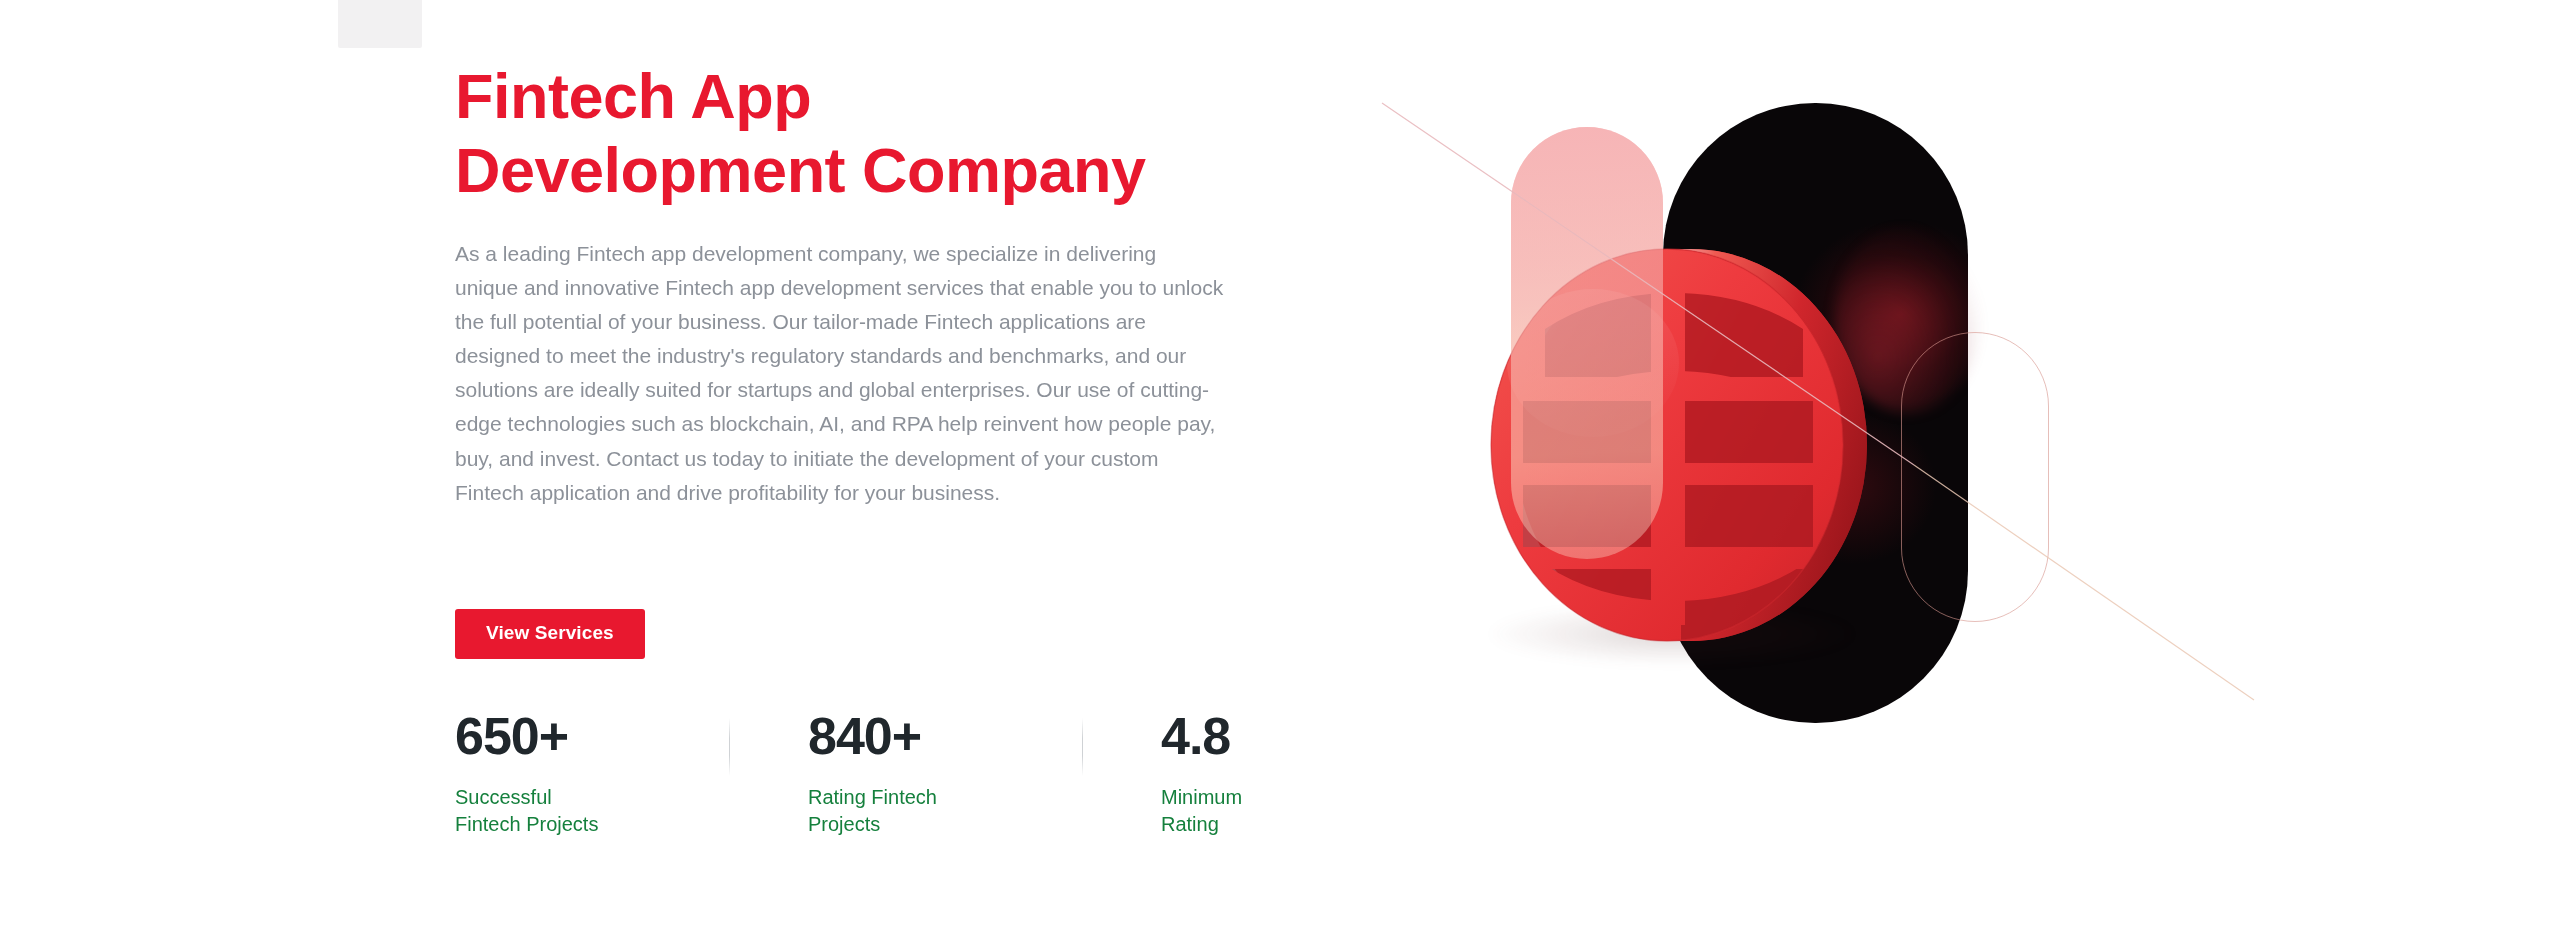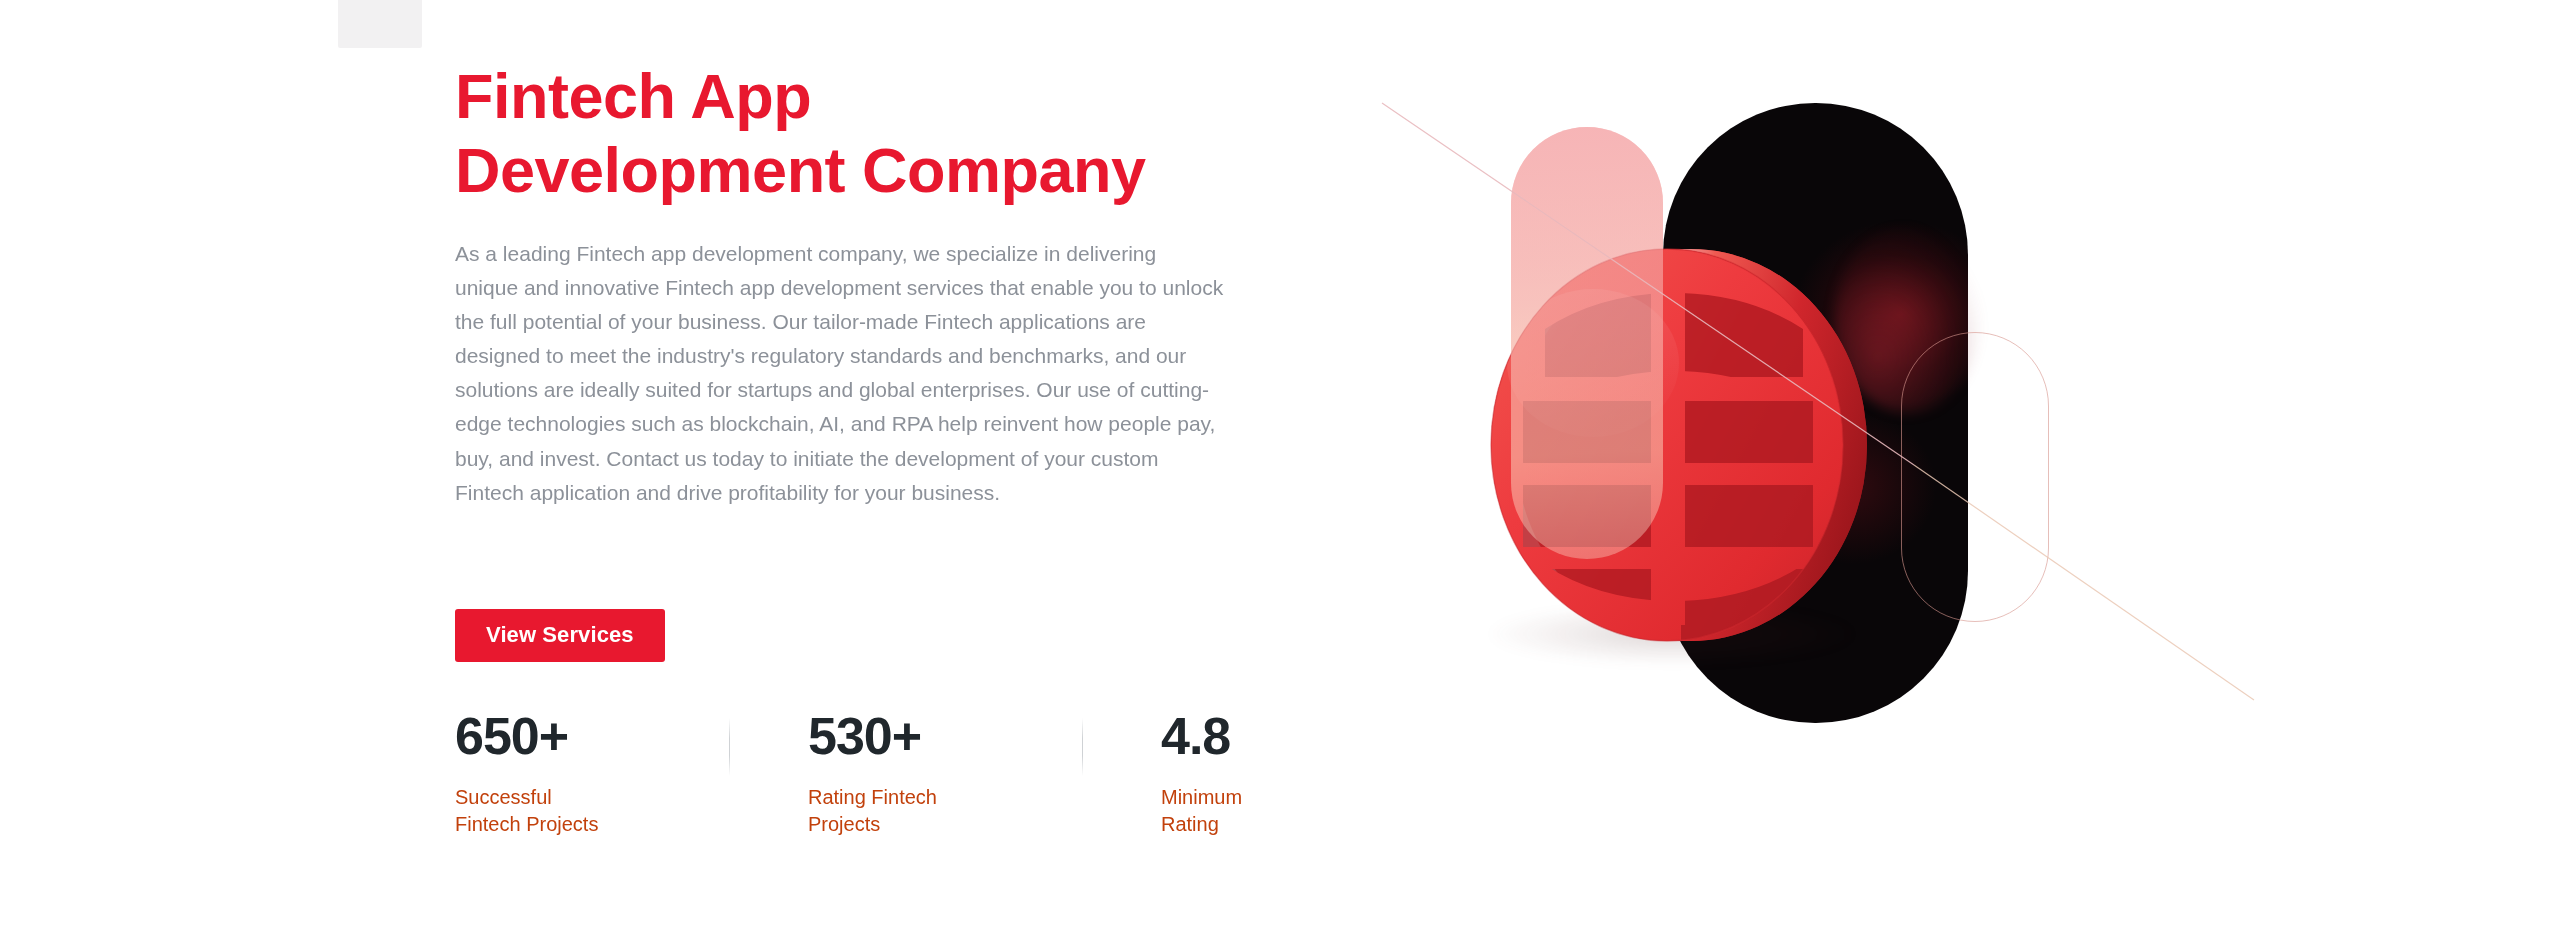--- a/index.html
+++ b/index.html
@@ -51,21 +51,21 @@
 
   
   .btn-row{
     position:absolute;
     left:455px; top:609px;
   }
   .view-services-btn{
     display:inline-block;
     background:#e8182f;
     color:#ffffff;
-    font-size:22px;
+    font-size:19px;
     font-weight:700;
     letter-spacing:0.1px;
     padding:14px 31px 15px 31px;
     border:none;
     border-radius:3px;
     cursor:pointer;
     font-family:"Liberation Sans", sans-serif;
     line-height:1.1;
   }
 
@@ -84,21 +84,21 @@
     font-size:52px;
     font-weight:700;
     color:#20272c;
     line-height:1.02;
     letter-spacing:-1px;
     margin-bottom:21px;
   }
   .stat-label{
     font-size:20px;
     line-height:1.36;
-    color:#c2410c;
+    color:#15803d;
     font-weight:400;
     white-space:pre-line;
   }
   .stat-divider{
     width:1px;
     height:58px;
     background:linear-gradient(180deg,#ffffff 0%,#cfd2d5 35%,#cfd2d5 65%,#ffffff 100%);
     margin:8px 78px 0 78px;
     flex:0 0 auto;
   }
@@ -220,21 +220,21 @@
   <div class="stats">
     <div class="stat">
       <div class="stat-value">650+</div>
       <div class="stat-label">Successful
 Fintech Projects</div>
     </div>
 
     <div class="stat-divider"></div>
 
     <div class="stat">
-      <div class="stat-value">530+</div>
+      <div class="stat-value">840+</div>
       <div class="stat-label">Rating Fintech
 Projects</div>
     </div>
 
     <div class="stat-divider"></div>
 
     <div class="stat">
       <div class="stat-value">4.8</div>
       <div class="stat-label">Minimum
 Rating</div>

